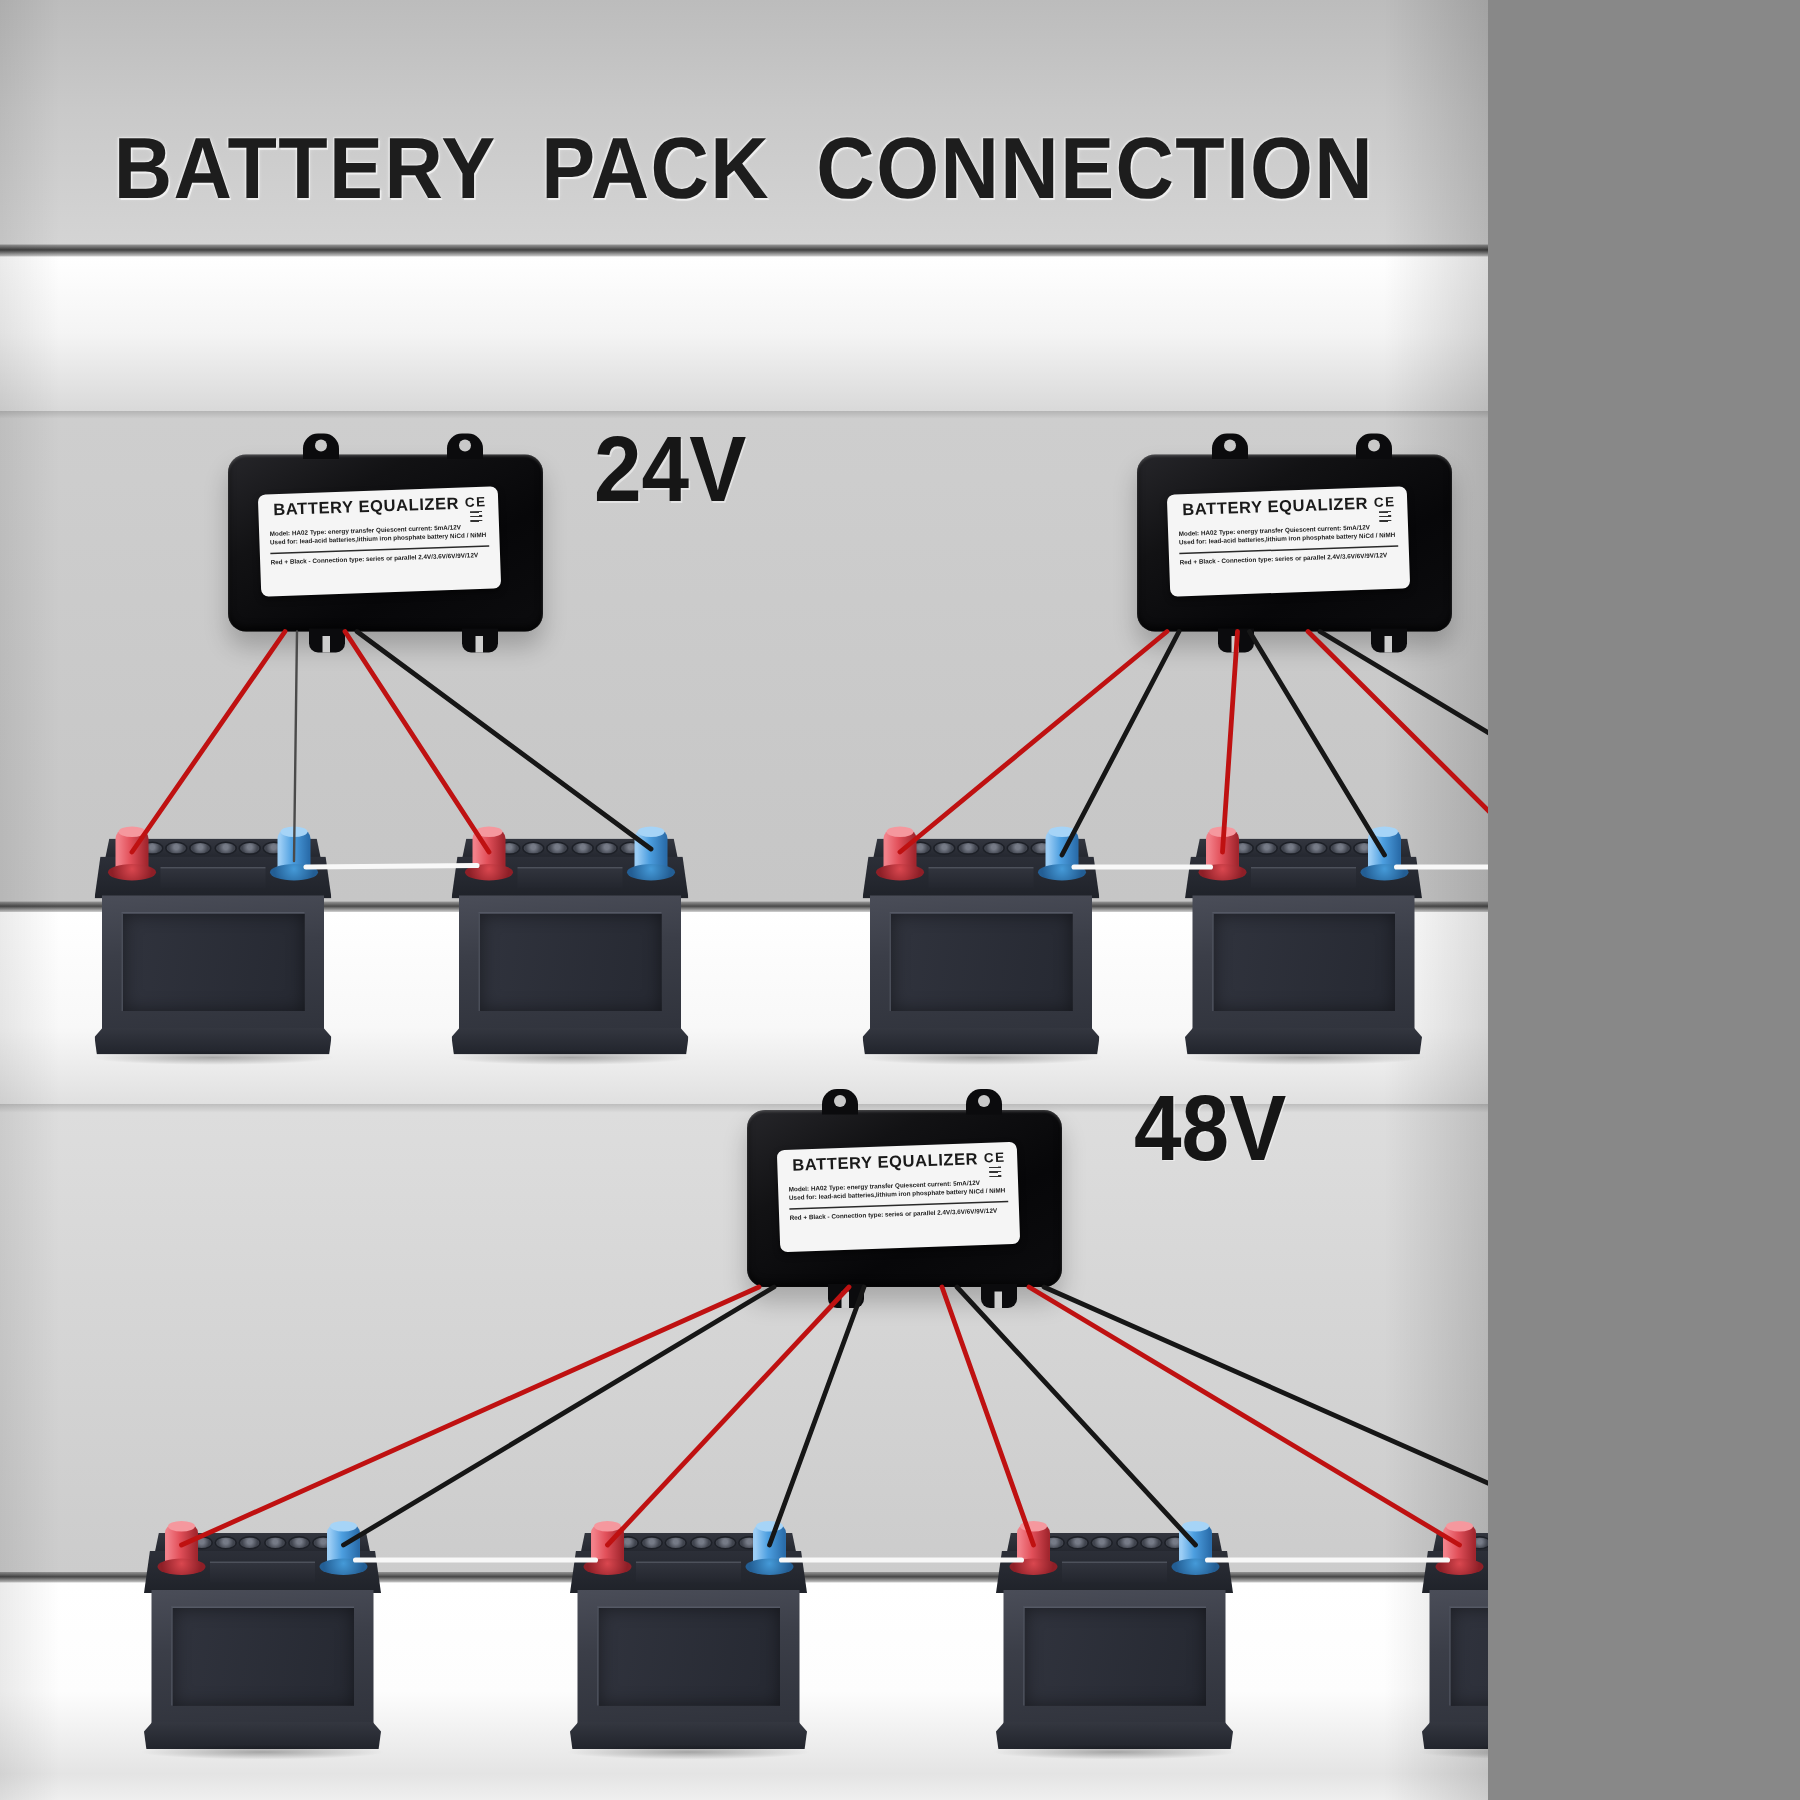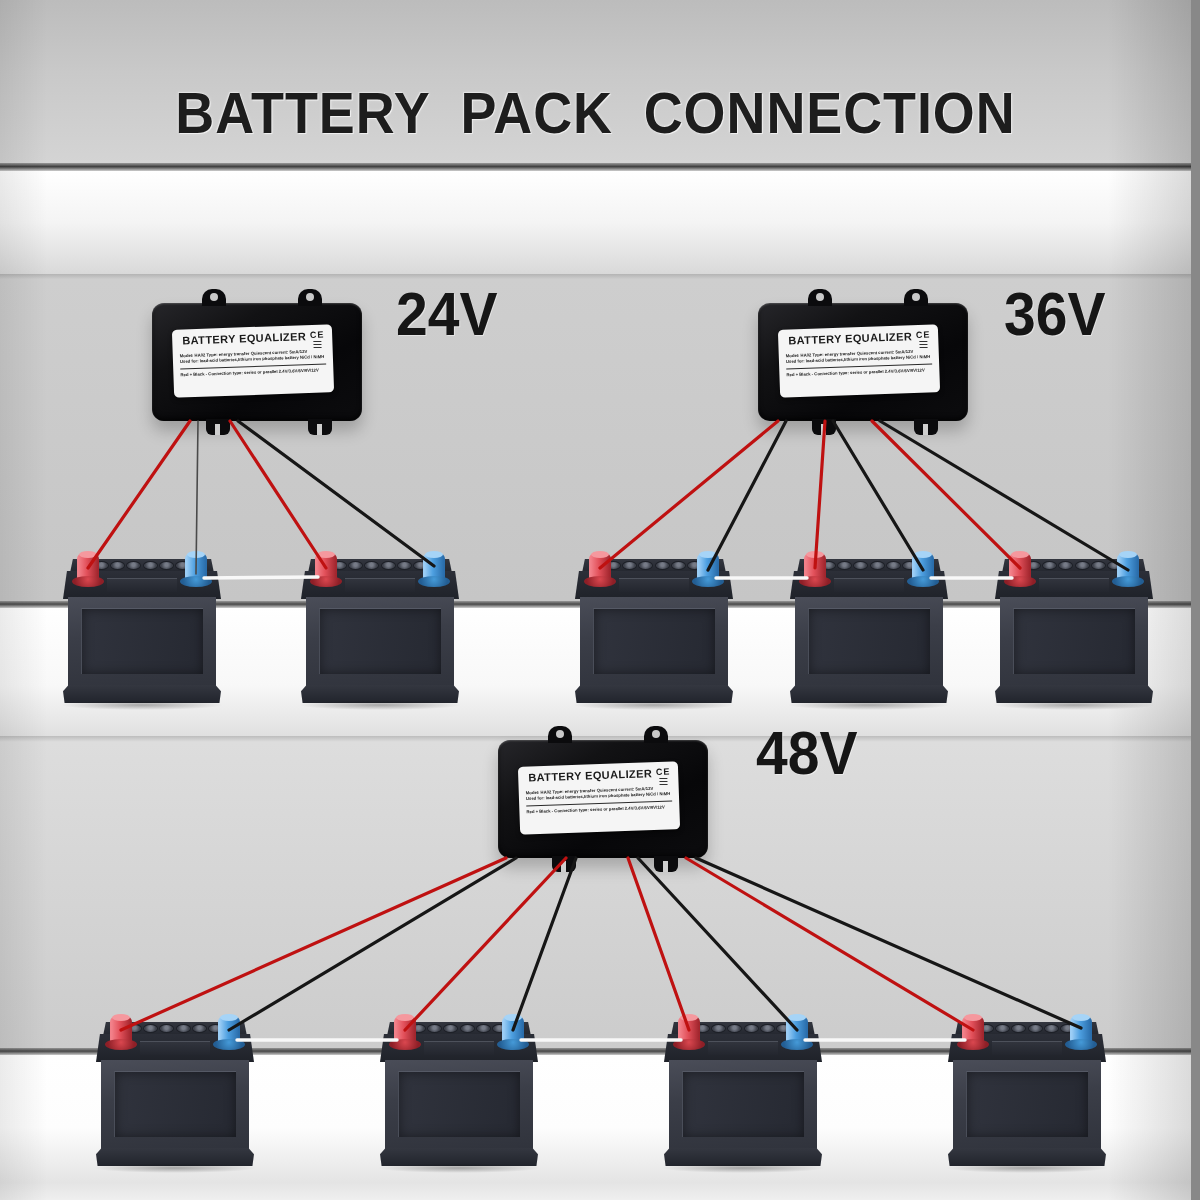--- a/index.html
+++ b/index.html
@@ -1,16 +1,16 @@
 <!DOCTYPE html>
 <html style="--wire_red: #bf1111; --wire_black: #161616; --wire_jumper: #f8f8f8; --wire_thin: #4a4a4a; --terminal_positive: #e2505a; --terminal_negative: #4d9fe0; --title_color: #1d1d1d;"><head>
 <meta charset="utf-8">
 <style>
   html,body{margin:0;padding:0;background:#888;}
-  .canvas{position:relative;width:1191px;height:1200px;overflow:hidden;
+  .canvas{position:relative;width:992px;height:1200px;overflow:hidden;
           font-family:"Liberation Sans","DejaVu Sans",sans-serif;background:#cccccc;}
   .band{position:absolute;left:0;right:0;}
   .band-top      {top:0;height:163px;background:linear-gradient(180deg,#bcbcbc 0%,#c9c9c9 45%,#d4d4d4 100%);}
   .ridge-1       {top:163px;height:8px;background:linear-gradient(180deg,#9a9a9a 0%,#3f3f3f 45%,#cfcfcf 100%);}
   .band-gloss    {top:171px;height:103px;background:linear-gradient(180deg,#ffffff 0%,#f4f4f4 50%,#d9d9d9 100%);}
   .ridge-2       {top:274px;height:5px;background:linear-gradient(180deg,#b4b4b4,#cdcdcd);}
   .band-main     {top:279px;height:322px;background:linear-gradient(180deg,#cecece 0%,#c6c6c6 100%);}
   .ridge-3       {top:601px;height:7px;background:linear-gradient(180deg,#989898 0%,#4a4a4a 45%,#d2d2d2 100%);}
   .band-shelf    {top:608px;height:128px;background:linear-gradient(180deg,#ffffff 0%,#f8f8f8 60%,#e0e0e0 100%);}
   .ridge-4       {top:736px;height:6px;background:linear-gradient(180deg,#bdbdbd,#dedede);}

